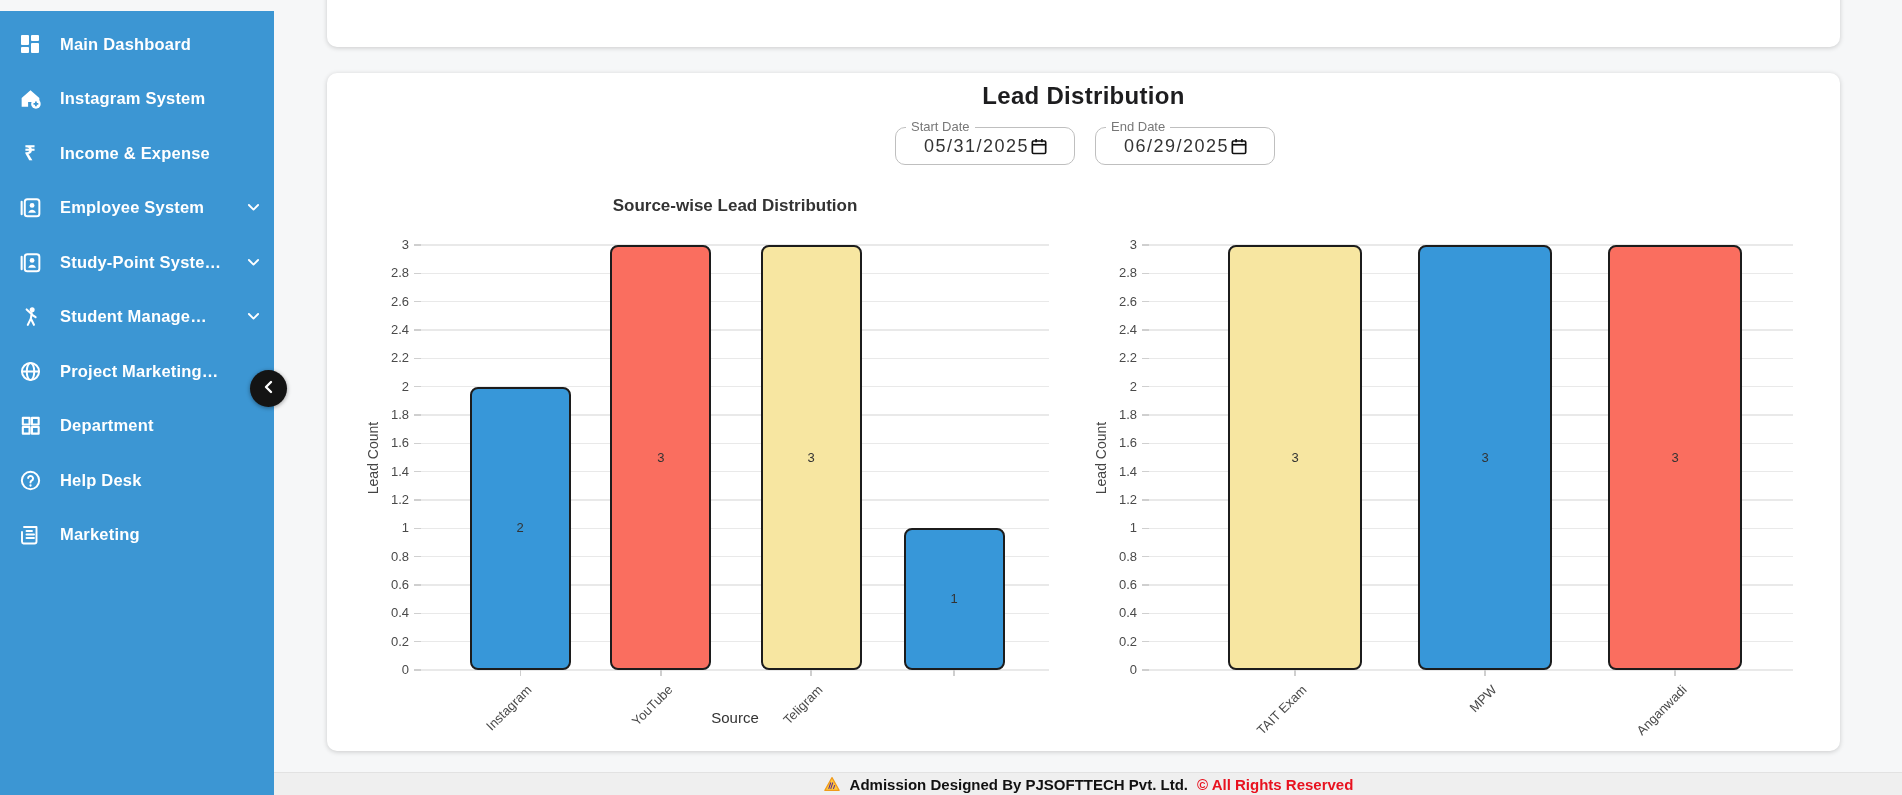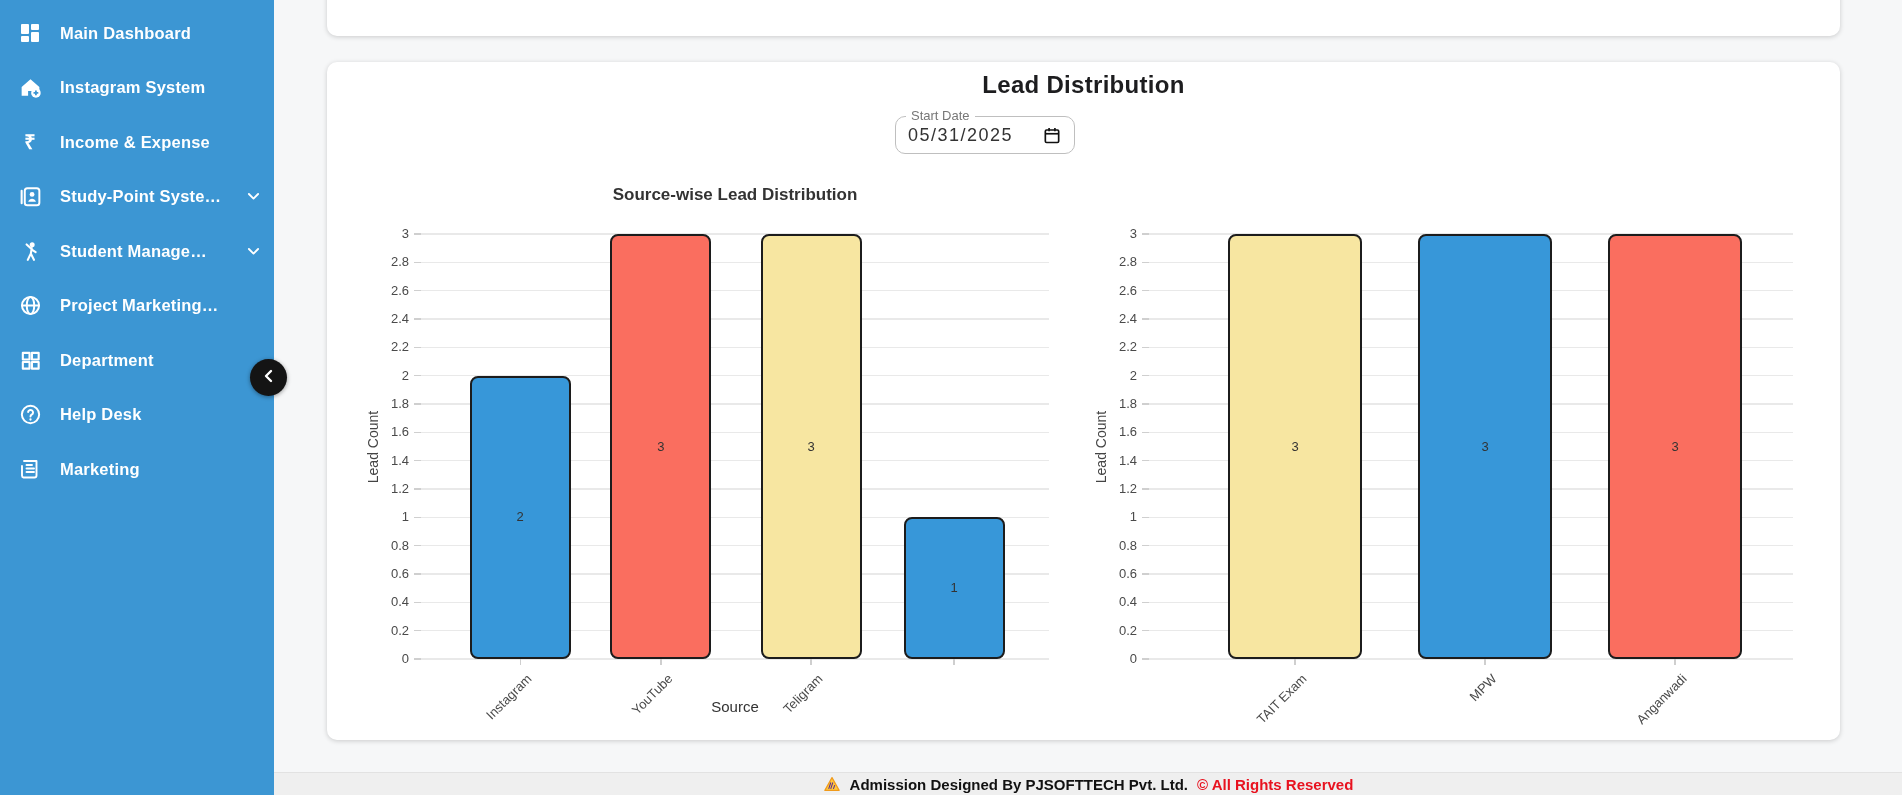--- a/index.html
+++ b/index.html
@@ -2,21 +2,21 @@
 <html style="--sidebar-bg: #3c96d3;"><head>
 <meta charset="utf-8">
 <style>
   * { box-sizing: border-box; margin: 0; padding: 0; }
   html,body { width:1902px; height:795px; overflow:hidden; }
   body {
     font-family: "Liberation Sans", sans-serif;
     background: #f6f7f8;
     position: relative;
   }
-  .app { position:absolute; inset:0; }
+  .app { position:absolute; inset:0;margin-top:11px; }
 
   
   .sidebar {
     position:absolute; left:0; top:0; width:274px; height:795px;
     background: var(--sidebar-bg, #3c96d3);
     z-index: 5;
   }
   .sb-menu { padding-top:6px; }
   .sb-item {
     display:flex; align-items:center;
@@ -55,21 +55,21 @@
   .card-main { left:53px; top:62px; width:1513px; height:678px; }
 
   .page-title {
     position:absolute; left:0; right:0; top:9px; text-align:center;
     font-size:24px; font-weight:700; color:#1d1d1f; letter-spacing:.3px;
   }
   .date-row { position:absolute; left:0; top:54px; width:100%; height:40px; }
   .date-field {
     position:absolute; top:0; width:180px; height:38px;
     border:1px solid #bfbfbf; border-radius:10px; background:#fff;
-    display:flex; align-items:center; padding:0 12px; cursor:pointer;
+    display:flex; align-items:center; padding:0 28px; cursor:pointer;
   }
   .date-field.start { left:568px; }
   .date-field.end   { left:768px; }
   .date-label {
     position:absolute; top:-9px; left:10px; padding:0 5px;
     background:#fff; font-size:13px; color:#777;
   }
   .date-value { font-size:18px; color:#333; letter-spacing:1.5px; }
   .cal-icon { margin-left:auto; display:flex; }
 
@@ -143,20 +143,36 @@
         </div>
         <div class="sb-item">
           <span class="sb-icon">
             <svg width="25" height="25" viewBox="0 0 24 24">
               <line x1="3.5" y1="6.5" x2="3.5" y2="18.5" stroke="currentColor" fill="none" stroke-linecap="round" stroke-linejoin="round" stroke-width="2"></line>
               <rect x="6.5" y="4" width="14" height="16.5" rx="2.5" stroke="currentColor" fill="none" stroke-linecap="round" stroke-linejoin="round" stroke-width="1.9"></rect>
               <circle cx="13.5" cy="10" r="2.3" fill="currentColor"></circle>
               <path d="M9.8 17c.6-1.9 2.1-2.8 3.7-2.8s3.1.9 3.7 2.8z" fill="currentColor"></path>
             </svg>
           </span>
+          <span class="sb-label">Employee System</span>
+          <span class="sb-chev">
+            <svg width="17" height="17" viewBox="0 0 24 24">
+              <path d="M5.5 8.5 12 15l6.5-6.5" stroke="currentColor" fill="none" stroke-linecap="round" stroke-linejoin="round" stroke-width="2.6"></path>
+            </svg>
+          </span>
+        </div>
+        <div class="sb-item">
+          <span class="sb-icon">
+            <svg width="25" height="25" viewBox="0 0 24 24">
+              <line x1="3.5" y1="6.5" x2="3.5" y2="18.5" stroke="currentColor" fill="none" stroke-linecap="round" stroke-linejoin="round" stroke-width="2"></line>
+              <rect x="6.5" y="4" width="14" height="16.5" rx="2.5" stroke="currentColor" fill="none" stroke-linecap="round" stroke-linejoin="round" stroke-width="1.9"></rect>
+              <circle cx="13.5" cy="10" r="2.3" fill="currentColor"></circle>
+              <path d="M9.8 17c.6-1.9 2.1-2.8 3.7-2.8s3.1.9 3.7 2.8z" fill="currentColor"></path>
+            </svg>
+          </span>
           <span class="sb-label">Study-Point Syste…</span>
           <span class="sb-chev">
             <svg width="17" height="17" viewBox="0 0 24 24">
               <path d="M5.5 8.5 12 15l6.5-6.5" stroke="currentColor" fill="none" stroke-linecap="round" stroke-linejoin="round" stroke-width="2.6"></path>
             </svg>
           </span>
         </div>
         <div class="sb-item">
           <span class="sb-icon">
             <svg width="25" height="25" viewBox="0 0 24 24">
@@ -226,20 +242,32 @@
   <main class="content">
     <div class="card card-top"></div>
 
     <div class="card card-main">
       <h1 class="page-title">Lead Distribution</h1>
 
       <div class="date-row">
         <div class="date-field start">
           <span class="date-label">Start Date</span>
           <span class="date-value">05/31/2025</span>
+          <span class="cal-icon">
+            <svg width="20" height="20" viewBox="0 0 24 24">
+                <rect x="4" y="6" width="16" height="15" rx="1.5" fill="none" stroke="#111" stroke-width="2"></rect>
+                <line x1="4" y1="10.5" x2="20" y2="10.5" stroke="#111" stroke-width="2"></line>
+                <line x1="8.5" y1="3.5" x2="8.5" y2="7.5" stroke="#111" stroke-width="2"></line>
+                <line x1="15.5" y1="3.5" x2="15.5" y2="7.5" stroke="#111" stroke-width="2"></line>
+              </svg>
+          </span>
+        </div>
+        <div class="date-field end">
+          <span class="date-label">End Date</span>
+          <span class="date-value">06/29/2025</span>
           <span class="cal-icon">
             <svg width="20" height="20" viewBox="0 0 24 24">
                 <rect x="4" y="6" width="16" height="15" rx="1.5" fill="none" stroke="#111" stroke-width="2"></rect>
                 <line x1="4" y1="10.5" x2="20" y2="10.5" stroke="#111" stroke-width="2"></line>
                 <line x1="8.5" y1="3.5" x2="8.5" y2="7.5" stroke="#111" stroke-width="2"></line>
                 <line x1="15.5" y1="3.5" x2="15.5" y2="7.5" stroke="#111" stroke-width="2"></line>
               </svg>
           </span>
         </div>
       </div>

